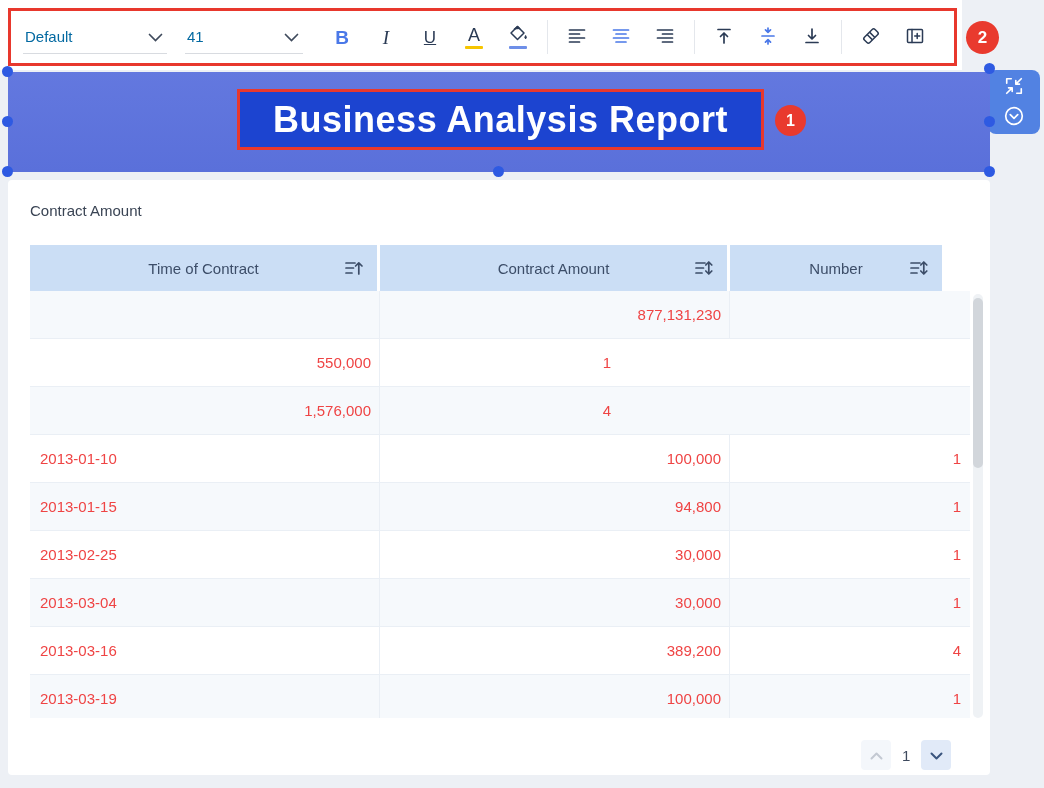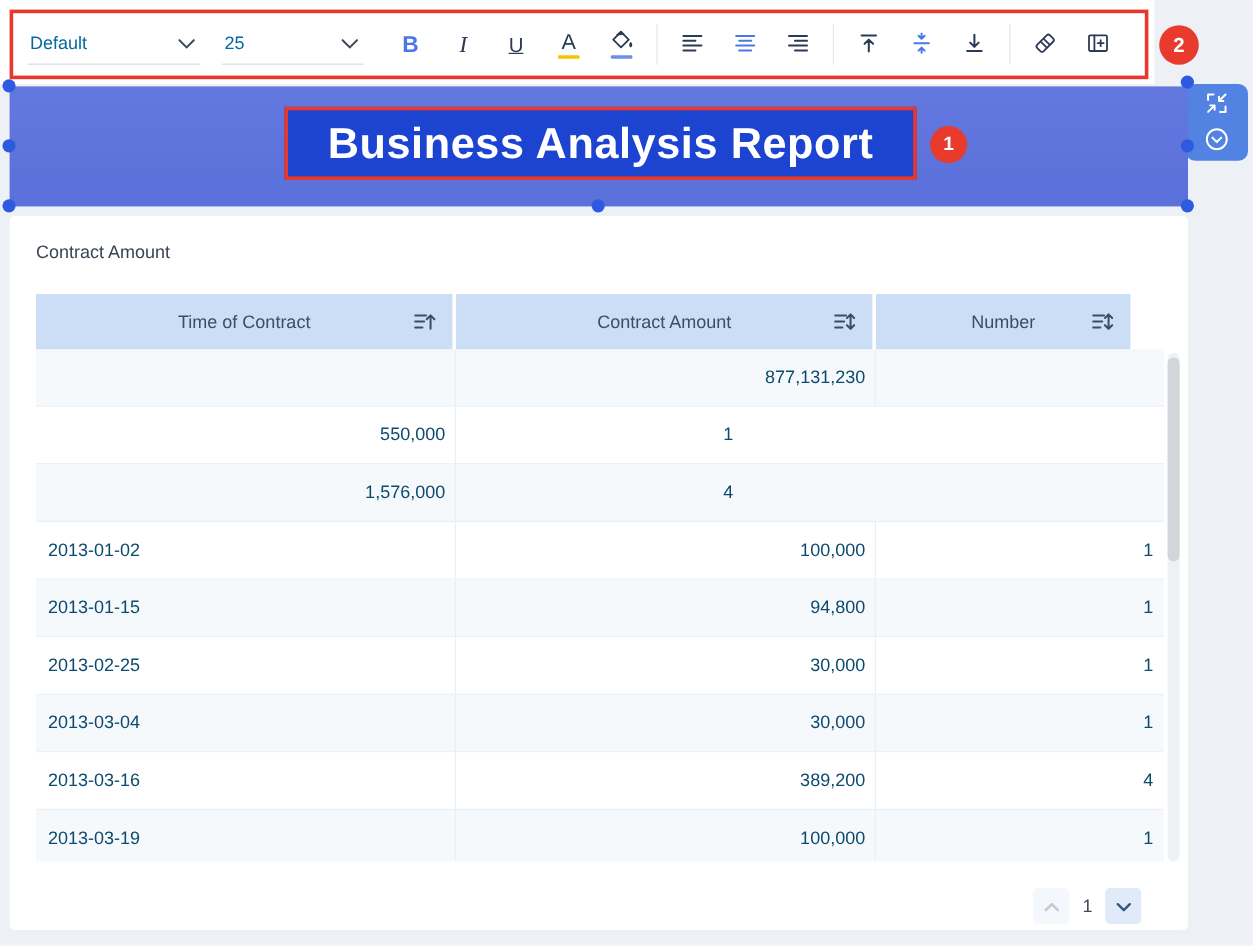--- a/index.html
+++ b/index.html
@@ -55,21 +55,21 @@
   .section-label { position:absolute; left:22px; top:22px; font-size:15px; color:#3a4454; }
 
   .table-wrap { position:absolute; left:22px; top:65px; width:940px; height:473px; overflow:hidden; }
   .thead { display:flex; gap:3px; height:46px; }
   .th { background:#cbdef5; position:relative; display:flex; align-items:center; justify-content:center; cursor:pointer; }
   .th .th-label { font-size:15px; color:#3c4d68; }
   .th .sort-ic { position:absolute; right:13px; top:50%; transform:translateY(-50%); display:flex; }
   .th-0 { width:347px; } .th-1 { width:347px; } .th-2 { width:212px; }
   .trow { display:flex; height:48px; border-bottom:1px solid #eaeff5; background:#fff; }
   .trow.shaded { background:#f6f9fc; }
-  .td { font-size:15px; color:#0c4a6e; display:flex; align-items:center; }
+  .td { font-size:15px; color:#ef4444; display:flex; align-items:center; }
   .td-date { width:350px; border-right:1px solid #eaeff5; padding-left:10px; justify-content:flex-start; }
   .td-amount { width:350px; border-right:1px solid #eaeff5; padding-right:8px; justify-content:flex-end; }
   .td-number { width:240px; padding-right:9px; justify-content:flex-end; }
 
   
   .scroll-track { position:absolute; left:965px; top:114px; width:10px; height:424px; background:#eff2f5;
                   border-radius:5px; }
   .scroll-thumb { position:absolute; left:0; top:4px; width:10px; height:170px; background:#d2d6db;
                   border-radius:5px; cursor:pointer; }
 
@@ -90,21 +90,21 @@
     <div class="tb-select tb-font">
       <span>Default</span>
       <span>
         <svg width="15" height="9" viewBox="0 0 15 9" fill="none" stroke="#3f4a5c" stroke-width="1.7" stroke-linecap="round">
             <path d="M1.5 1.5 7.5 7.5 13.5 1.5"></path>
           </svg>
       </span>
     </div>
 
     <div class="tb-select tb-size">
-      <span>25</span>
+      <span>41</span>
       <span>
         <svg width="15" height="9" viewBox="0 0 15 9" fill="none" stroke="#3f4a5c" stroke-width="1.7" stroke-linecap="round">
             <path d="M1.5 1.5 7.5 7.5 13.5 1.5"></path>
           </svg>
       </span>
     </div>
 
     <button class="tb-btn">
       <span class="glyph glyph-b">B</span>
     </button>
@@ -275,21 +275,21 @@
         </div>
         <div class="trow">
           <div class="td td-amount">550,000</div>
           <div class="td td-number">1</div>
         </div>
         <div class="trow shaded">
           <div class="td td-amount">1,576,000</div>
           <div class="td td-number">4</div>
         </div>
         <div class="trow">
-          <div class="td td-date">2013-01-02</div>
+          <div class="td td-date">2013-01-10</div>
           <div class="td td-amount">100,000</div>
           <div class="td td-number">1</div>
         </div>
         <div class="trow shaded">
           <div class="td td-date">2013-01-15</div>
           <div class="td td-amount">94,800</div>
           <div class="td td-number">1</div>
         </div>
         <div class="trow">
           <div class="td td-date">2013-02-25</div>

